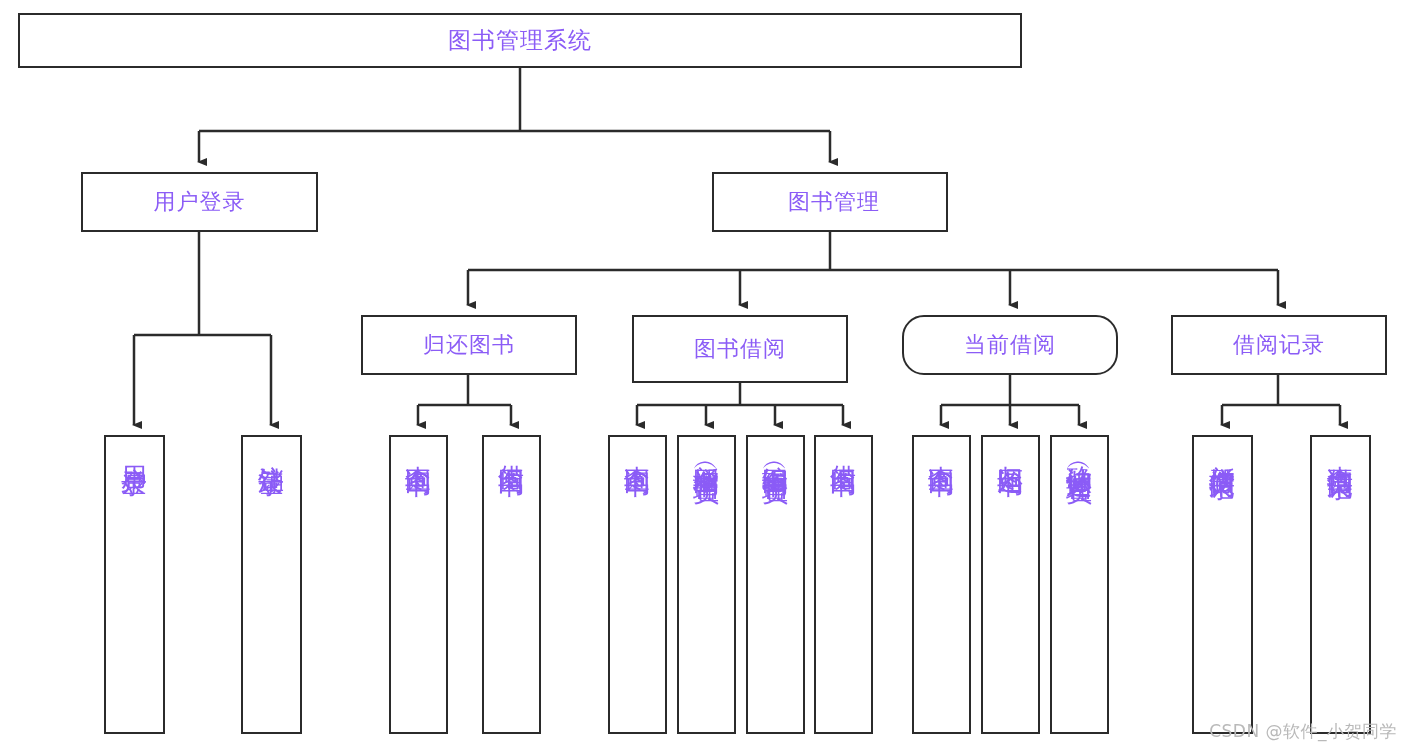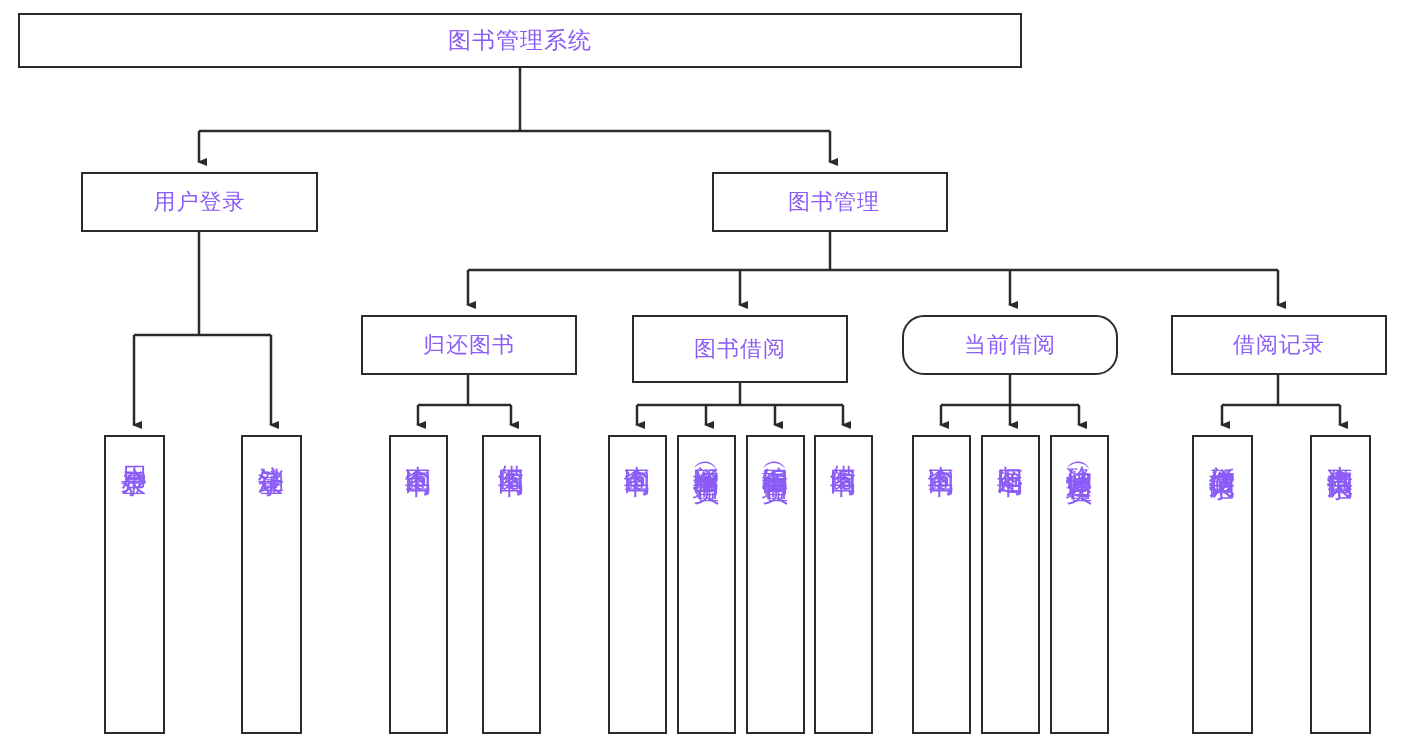--- a/index.html
+++ b/index.html
@@ -192,14 +192,15 @@
     <span class="label">确认归还（管理员）</span>
   </div>
 
   <div class="node v" style="left:1192px; top:435px; width:61px; height:299px;">
     <span class="label">新增借阅记录</span>
   </div>
   <div class="node v" style="left:1310px; top:435px; width:61px; height:299px;">
     <span class="label">查询借阅记录</span>
   </div>
 
+  <div id="watermark">CSDN @软件_小贺同学</div>
 
 </div>
 
 </body></html>

